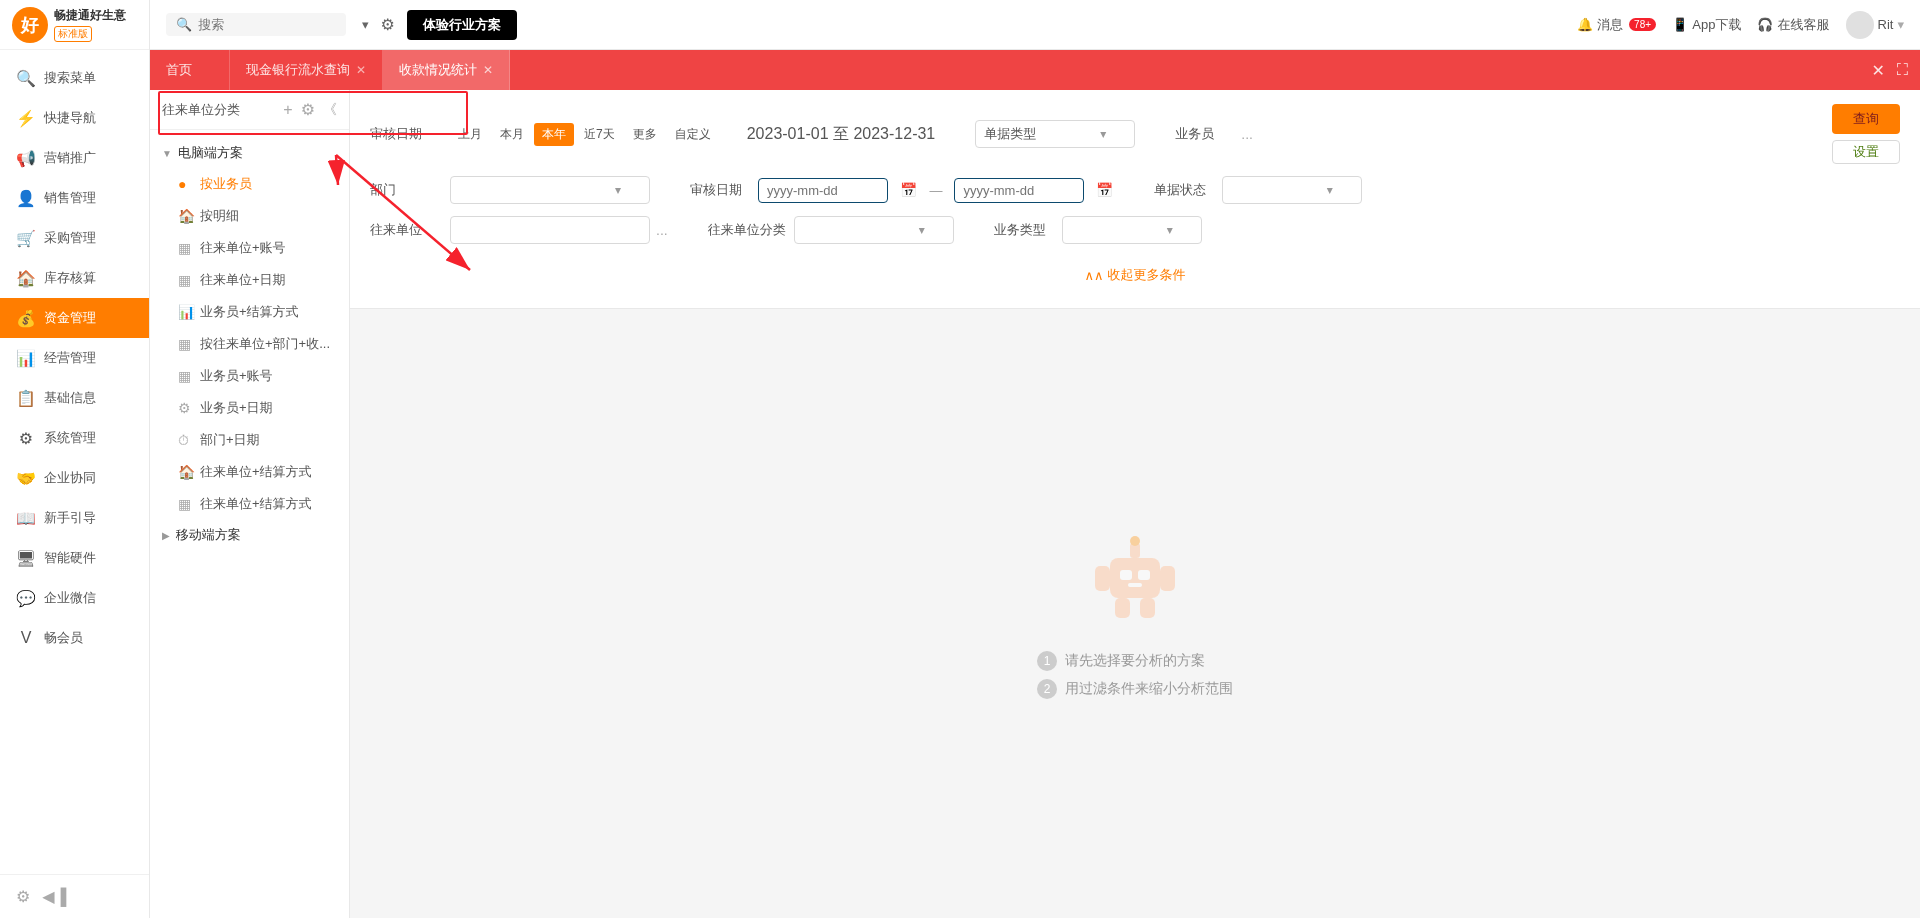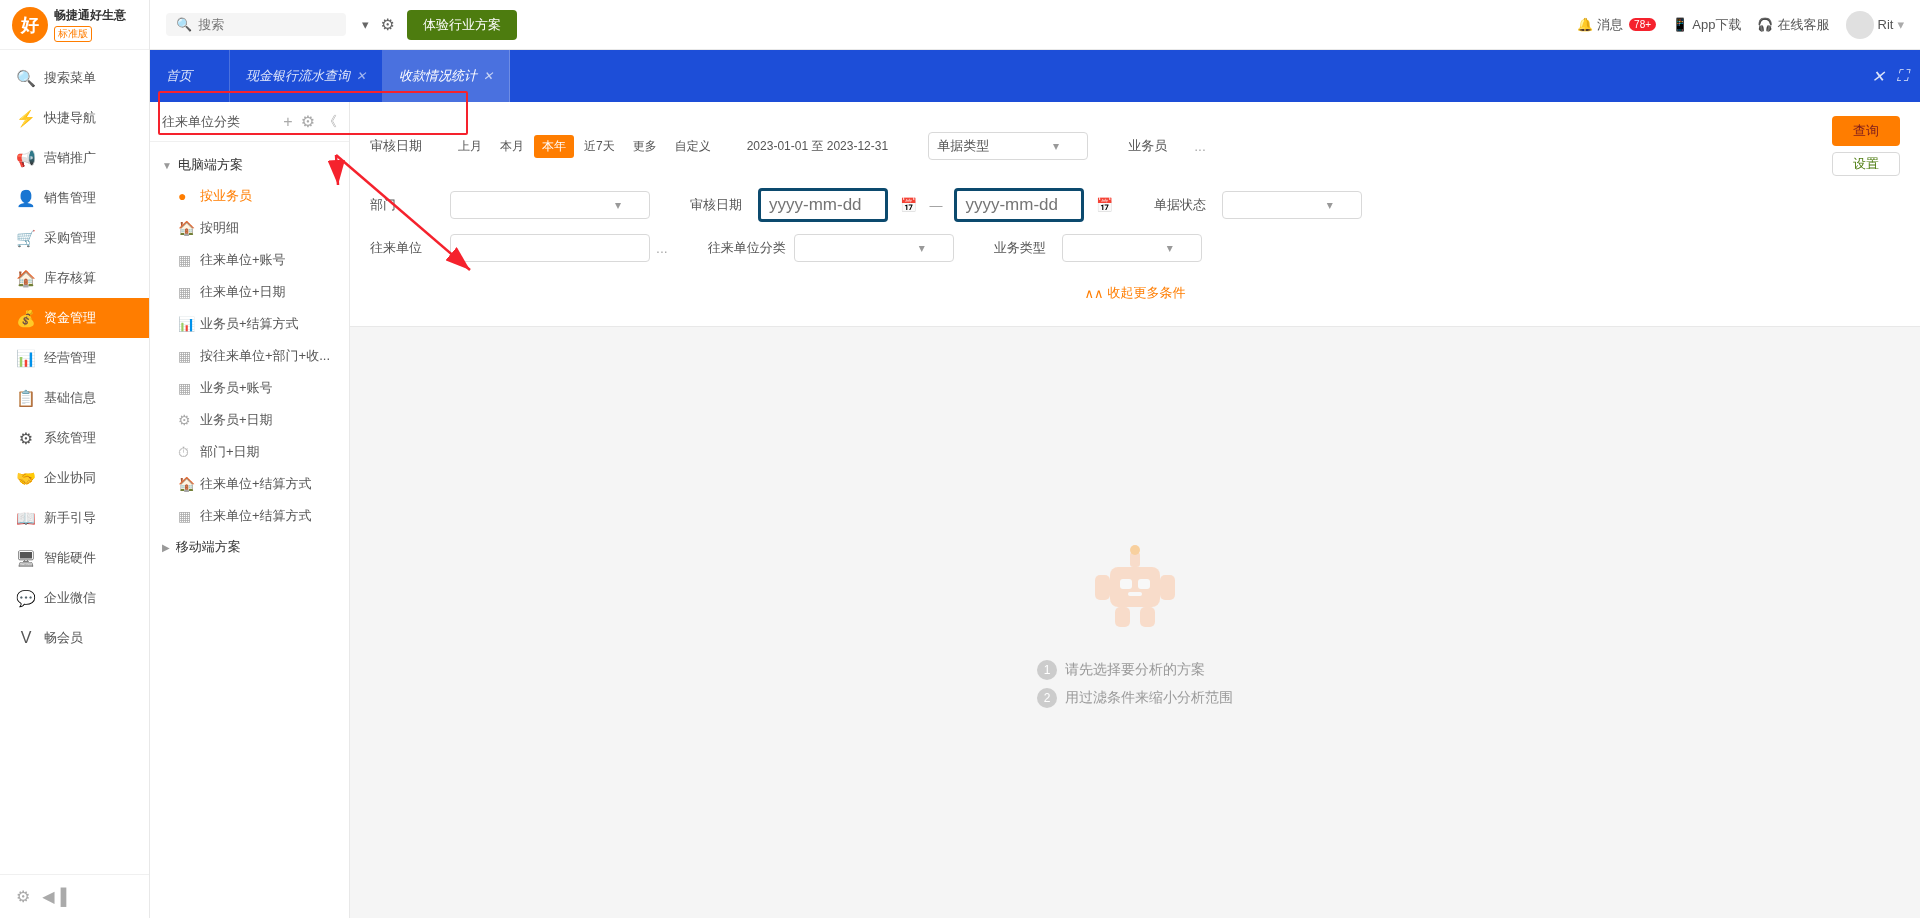--- a/index.html
+++ b/index.html
@@ -40,34 +40,34 @@
       height: 50px; background: #fff; border-bottom: 1px solid #e8e8e8;
       display: flex; align-items: center; padding: 0 16px; gap: 12px;
     }
     .topbar-search {
       display: flex; align-items: center; background: #f5f5f5; border-radius: 4px;
       padding: 4px 10px; gap: 6px; width: 180px;
     }
     .topbar-search input { border: none; background: transparent; outline: none; font-size: 13px; color: #999; width: 120px; }
     .topbar-right { margin-left: auto; display: flex; align-items: center; gap: 16px; }
     .trial-btn {
-      background: #4d7c0f; color: white; border: none; border-radius: 4px;
-      padding: 6px 16px; cursor: pointer; font-size: 13px;
+      background: #000000; color: white; border: none; border-radius: 4px;
+      padding: 6px 16px; cursor: pointer; font-size: 13px; font-weight: bold;
     }
     .topbar-action { display: flex; align-items: center; gap: 4px; color: #555; font-size: 13px; cursor: pointer; }
     .badge-red {
       background: #f5222d; color: white; border-radius: 10px; font-size: 10px;
       padding: 1px 5px; margin-left: 2px;
     }
     .gear-icon { font-size: 16px; color: #666; cursor: pointer; }
     .dropdown-btn { color: #666; cursor: pointer; margin-left: 4px; }
 
     
     .tabbar {
-      height: 52px; background: #1d4ed8; display: flex; align-items: stretch; padding: 0; font-style: italic;
+      height: 40px; background: #ef4444; display: flex; align-items: stretch; padding: 0;
     }
     .tab {
       display: flex; align-items: center; padding: 0 16px; cursor: pointer;
       color: rgba(255,255,255,0.85); font-size: 13px; border-right: 1px solid rgba(255,255,255,0.2);
       gap: 6px; min-width: 80px;
     }
     .tab.home { font-size: 13px; }
     .tab.active { background: rgba(255,255,255,0.2); color: #fff; }
     .tab-close { font-size: 12px; opacity: 0.7; cursor: pointer; }
     .tabbar-right { margin-left: auto; display: flex; align-items: center; padding: 0 12px; gap: 12px; }
@@ -121,30 +121,30 @@
     .filter-area { background: #fff; padding: 14px 20px; border-bottom: 1px solid #e8e8e8; }
     .filter-row { display: flex; align-items: center; gap: 20px; margin-bottom: 12px; }
     .filter-row:last-child { margin-bottom: 0; }
     .filter-label { color: #555; font-size: 13px; min-width: 60px; white-space: nowrap; }
     .date-tabs { display: flex; align-items: center; gap: 2px; }
     .date-tab {
       padding: 3px 8px; font-size: 12px; cursor: pointer; color: #555;
       border-radius: 3px;
     }
     .date-tab.active { background: #ff7d00; color: white; }
-    .date-range { font-size: 12px; color: #555; margin-left: 8px; }
+    .date-range { font-size: 16px; color: #555; margin-left: 8px; }
     .select-box {
       border: 1px solid #d9d9d9; border-radius: 4px; padding: 4px 28px 4px 8px;
       font-size: 13px; color: #555; min-width: 160px; position: relative; cursor: pointer;
       background: white; display: flex; align-items: center; justify-content: space-between;
     }
     .select-box .arrow-down { color: #999; font-size: 12px; }
     .input-box {
-      border: 3px solid #0c4a6e; border-radius: 4px; padding: 4px 8px;
-      font-size: 17px; color: #737373; width: 130px; outline: none;
+      border: 1px solid #0c4a6e; border-radius: 4px; padding: 4px 8px;
+      font-size: 13px; color: #737373; width: 130px; outline: none;
     }
     .dash { color: #999; margin: 0 4px; }
     .calendar-icon { color: #aaa; font-size: 14px; cursor: pointer; margin-left: 4px; }
     .more-icon { color: #aaa; font-size: 14px; cursor: pointer; }
     .collapse-row { display: flex; justify-content: center; padding: 10px; }
     .collapse-btn { color: #ff7d00; font-size: 13px; cursor: pointer; display: flex; align-items: center; gap: 4px; }
 
     
     .result-area { flex: 1; background: #f5f5f5; display: flex; align-items: center; justify-content: center; flex-direction: column; gap: 16px; }
     .empty-hint { display: flex; flex-direction: column; gap: 8px; }

